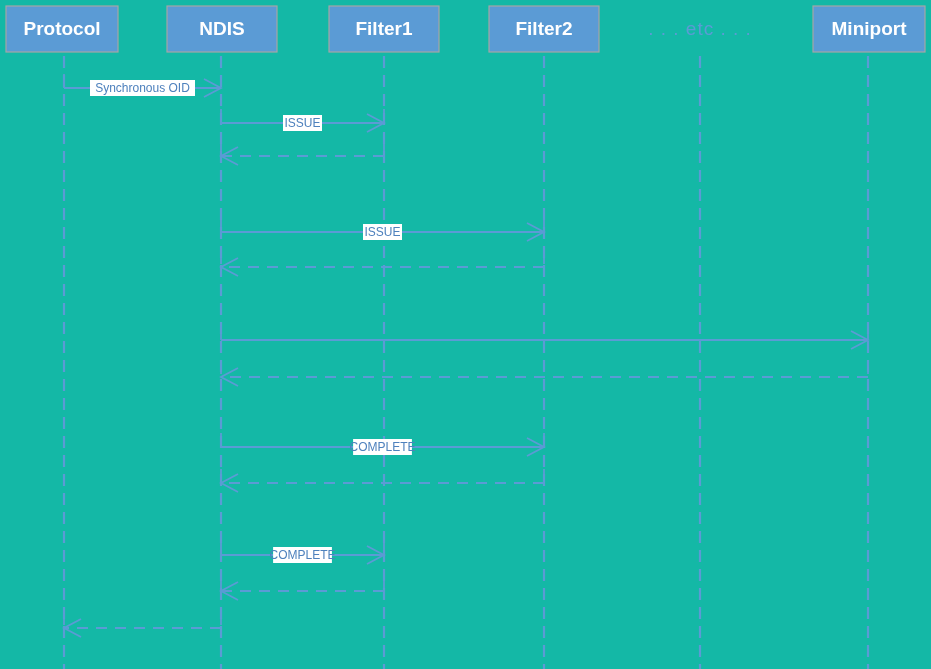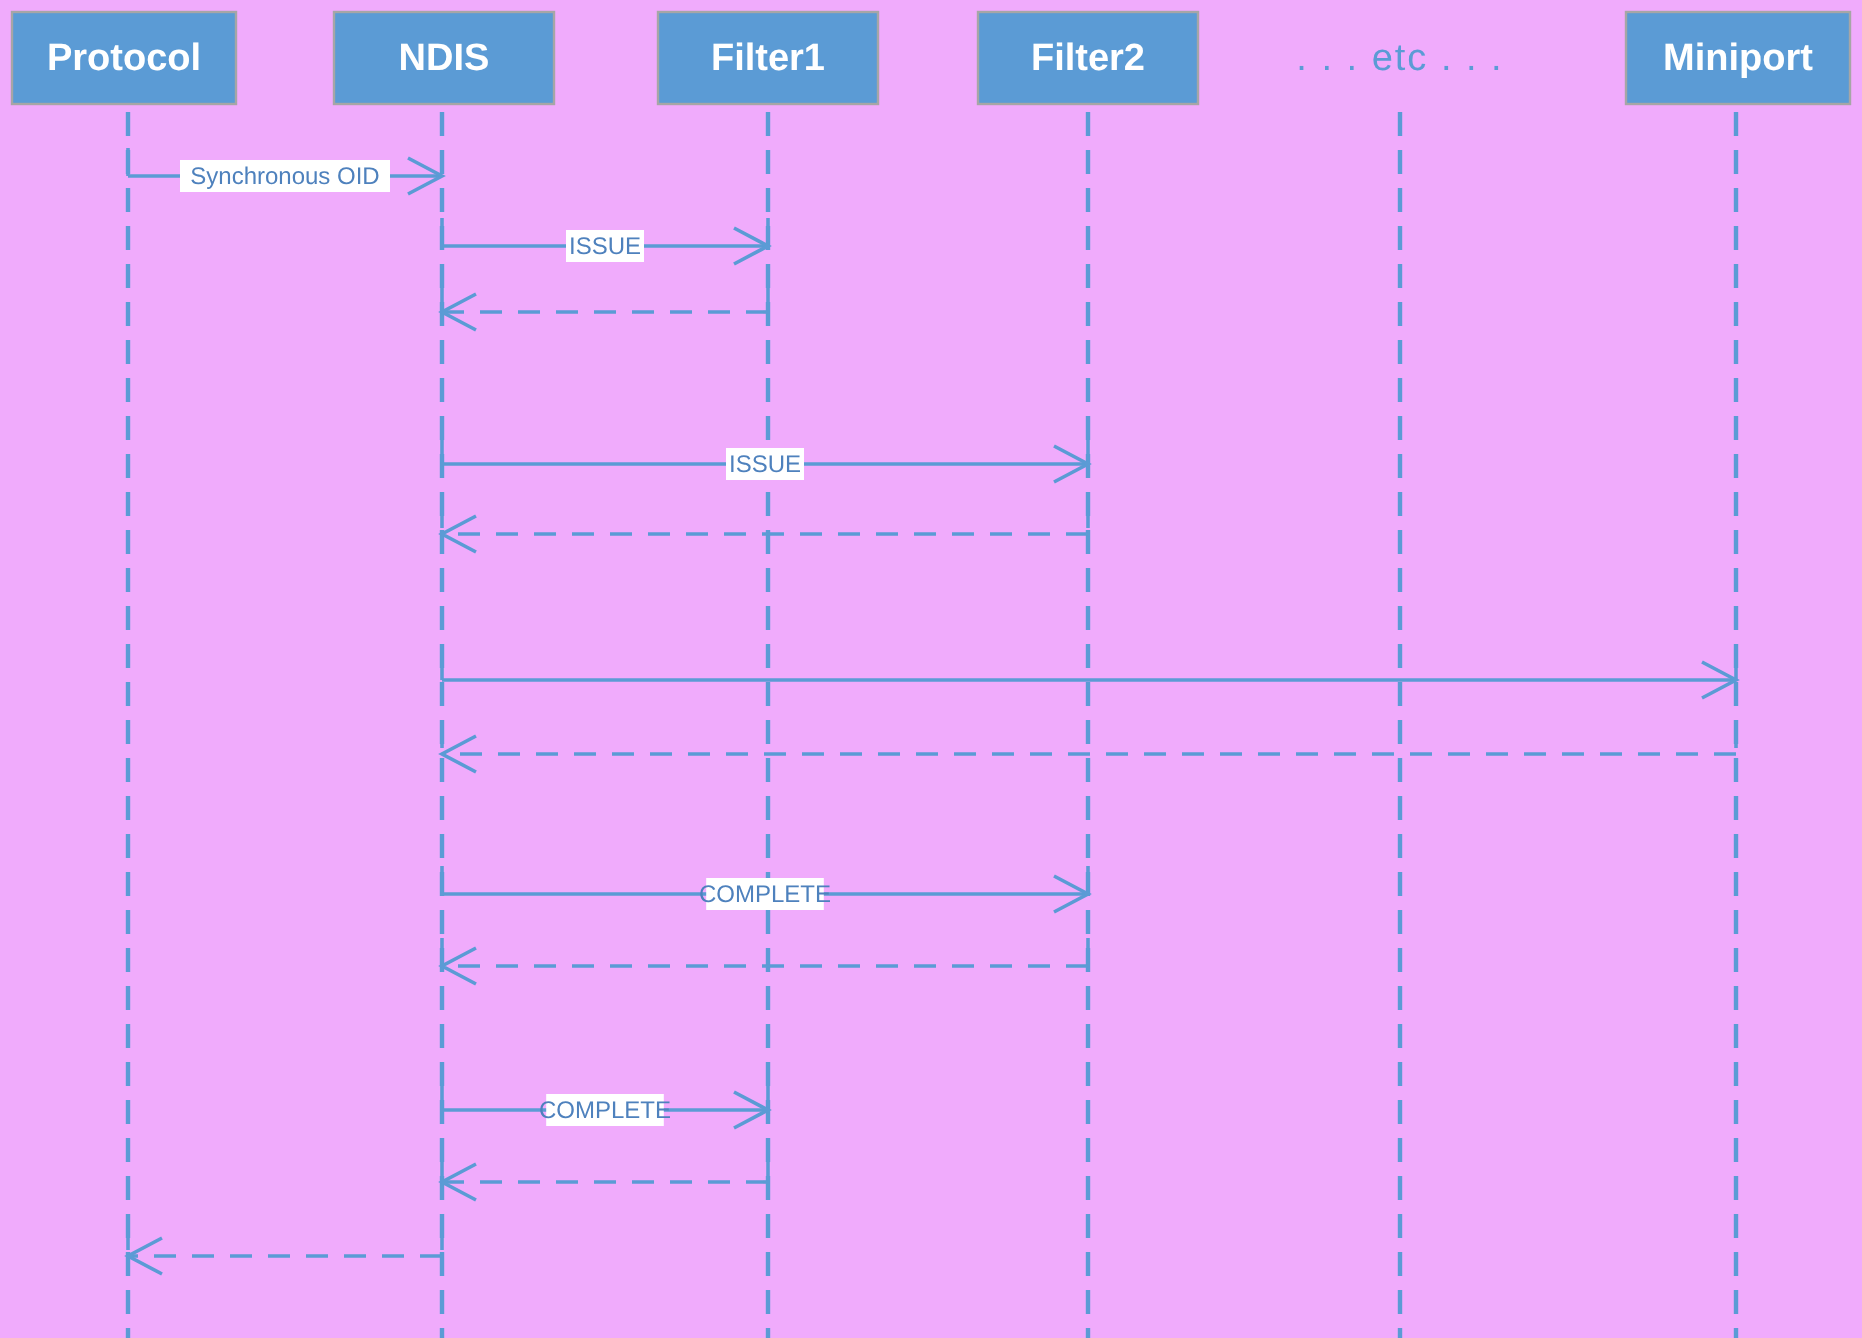--- a/index.html
+++ b/index.html
@@ -10,21 +10,21 @@
   body {
     width: 931px;
     height: 669px;
     font-family: "Liberation Sans", sans-serif;
     overflow: hidden;
   }
   #diagram-root {
     position: relative;
     width: 931px;
     height: 669px;
-    background: #f0abfc;
+    background: #14b8a6;
   }
   svg.diagram {
     display: block;
     width: 931px;
     height: 669px;
   }
   .lifeline-box-rect {
     fill: #5B9BD5;
     stroke: #a6a6a6;
     stroke-width: 1.2;

